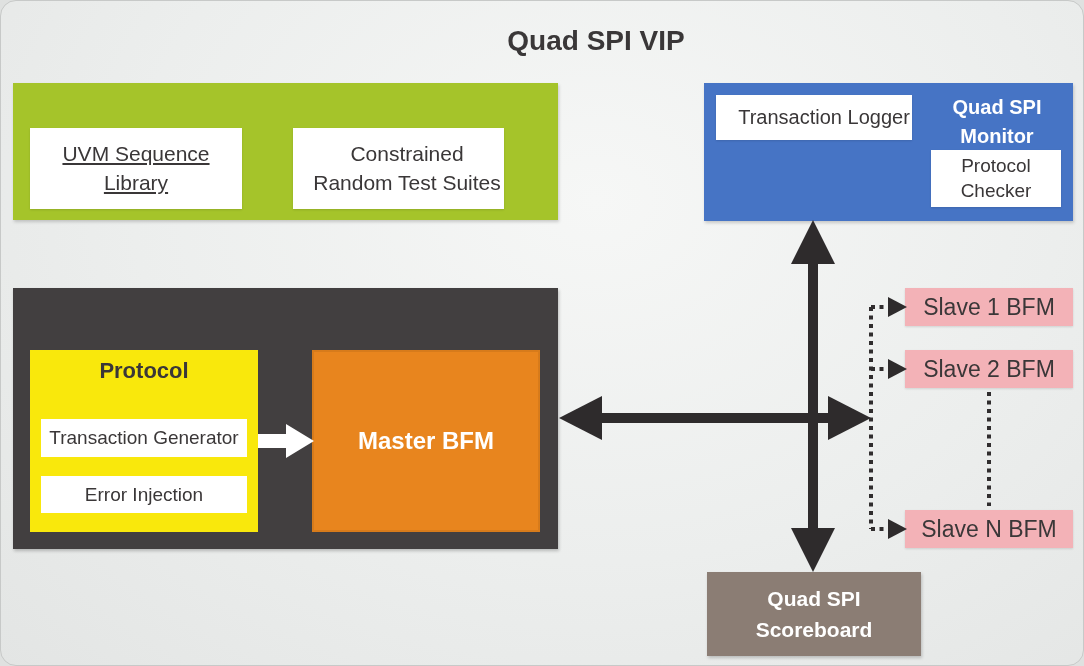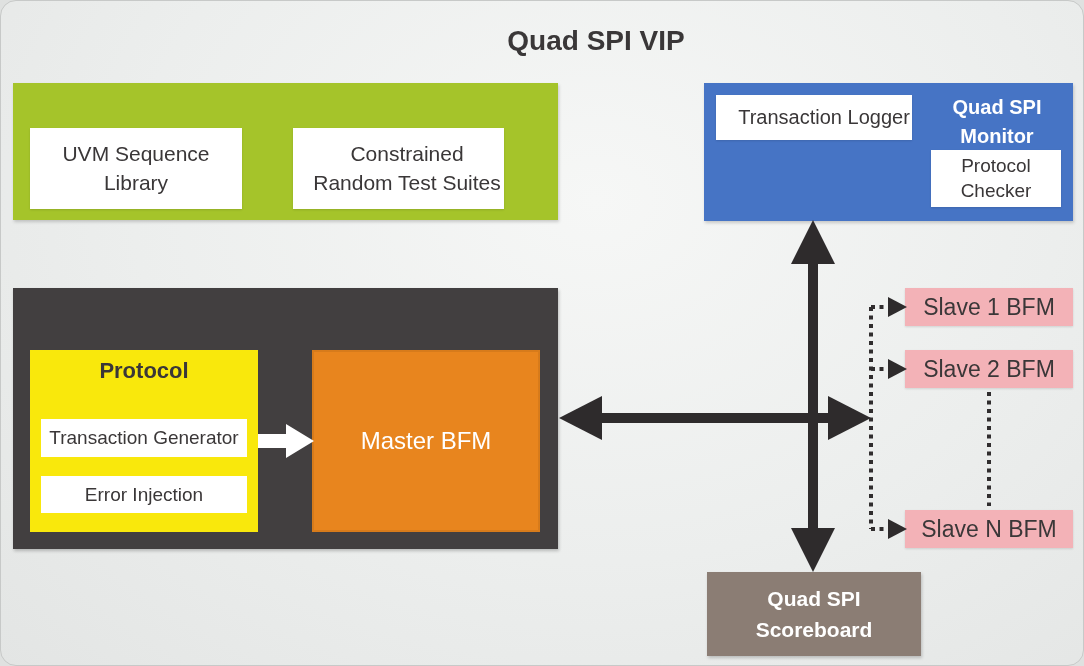--- a/index.html
+++ b/index.html
@@ -18,37 +18,37 @@
   .center-col{display:flex;flex-direction:column;align-items:center;justify-content:center;text-align:center;}
   .diagram-title{
     left:380px;top:24px;width:430px;
     font-size:28px;font-weight:bold;text-align:center;
     color:var(--text-dark);
   }
   
   .compliance{left:12px;top:82px;width:545px;height:137px;background:var(--green);box-shadow:1px 2px 3px rgba(0,0,0,.18);}
   .group-title{position:absolute;left:0;right:0;top:8px;text-align:center;font-size:24px;font-weight:bold;color:var(--text-dark);}
   .white-box{background:var(--white);color:var(--text-dark);box-shadow:0 1px 2px rgba(0,0,0,.12);}
-  .uvm-box{left:17px;top:45px;width:212px;height:81px;font-size:21px;line-height:1.35;}
+  .uvm-box{left:17px;top:45px;width:212px;height:81px;font-size:21px;line-height:1.35;text-decoration:underline;}
   .crt-box{left:280px;top:45px;width:211px;height:81px;font-size:21px;line-height:1.35;padding-left:17px;}
   
   .monitor{left:703px;top:82px;width:369px;height:138px;background:var(--blue);box-shadow:1px 2px 3px rgba(0,0,0,.18);}
   .logger-box{left:12px;top:12px;width:196px;height:45px;font-size:20px;padding-left:20px;}
   .coverage-box{left:12px;top:79px;width:196px;height:49px;font-size:20px;}
   .monitor-title{left:228px;top:10px;width:130px;font-size:20px;font-weight:bold;color:var(--white);line-height:1.45;text-align:center;}
   .checker-box{left:227px;top:67px;width:130px;height:57px;font-size:19px;line-height:1.3;}
   
   .engine{left:12px;top:287px;width:545px;height:261px;background:var(--dark-gray);box-shadow:1px 2px 3px rgba(0,0,0,.22);}
   .engine-title{position:absolute;left:0;right:0;top:16px;text-align:center;font-size:24px;font-weight:bold;color:var(--white);}
   .dummy{left:17px;top:62px;width:228px;height:182px;background:var(--yellow);}
   .dummy-title{position:absolute;left:0;right:0;top:6px;text-align:center;font-size:22px;font-weight:bold;line-height:1.4;color:var(--text-dark);}
   .tgen-box{left:11px;top:69px;width:206px;height:38px;font-size:19px;box-shadow:none;}
   .einj-box{left:11px;top:126px;width:206px;height:37px;font-size:19px;box-shadow:none;}
   .master{left:299px;top:62px;width:228px;height:182px;background:var(--orange);border:2px solid rgba(0,0,0,.07);
-          font-size:24px;font-weight:normal;color:var(--white);}
+          font-size:24px;font-weight:bold;color:var(--white);}
   
   .slave{left:904px;width:168px;height:38px;background:var(--pink);font-size:23px;color:var(--text-dark);box-shadow:0 1px 2px rgba(0,0,0,.12);}
   .slave1{top:287px;} .slave2{top:349px;} .slaveN{top:509px;}
   
   .scoreboard{left:706px;top:571px;width:214px;height:84px;background:var(--taupe);
               font-size:21px;font-weight:bold;color:var(--white);line-height:1.5;box-shadow:1px 2px 3px rgba(0,0,0,.2);}
   
   .arrow-layer{position:absolute;left:0;top:0;width:1084px;height:666px;pointer-events:none;}
 </style>
 </head>

